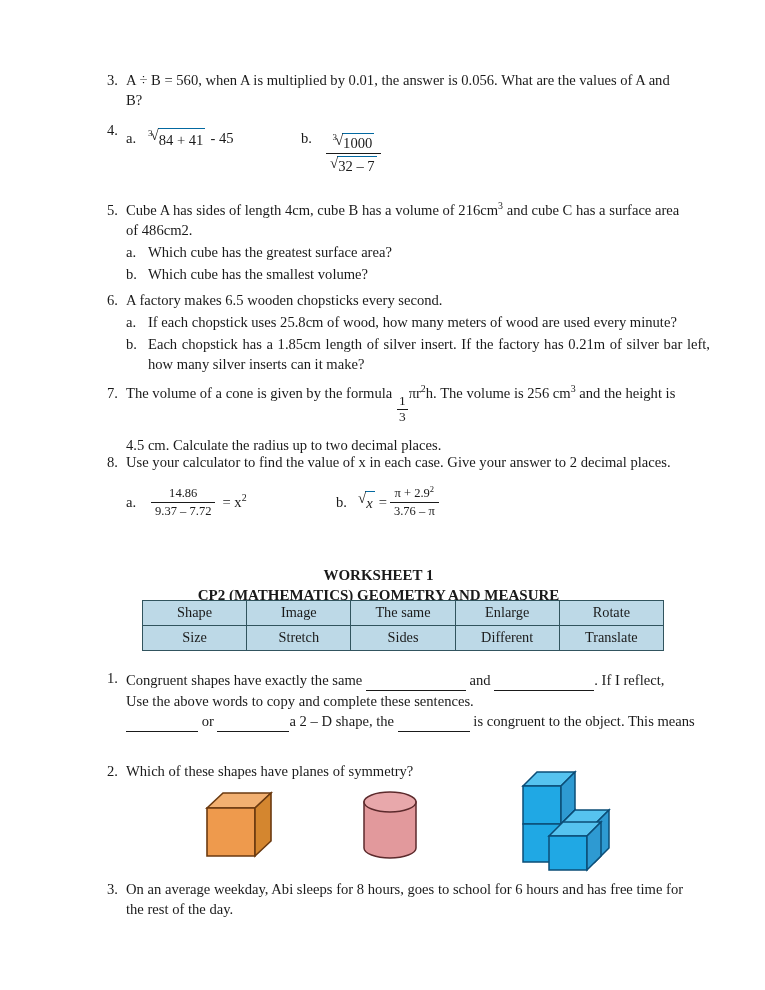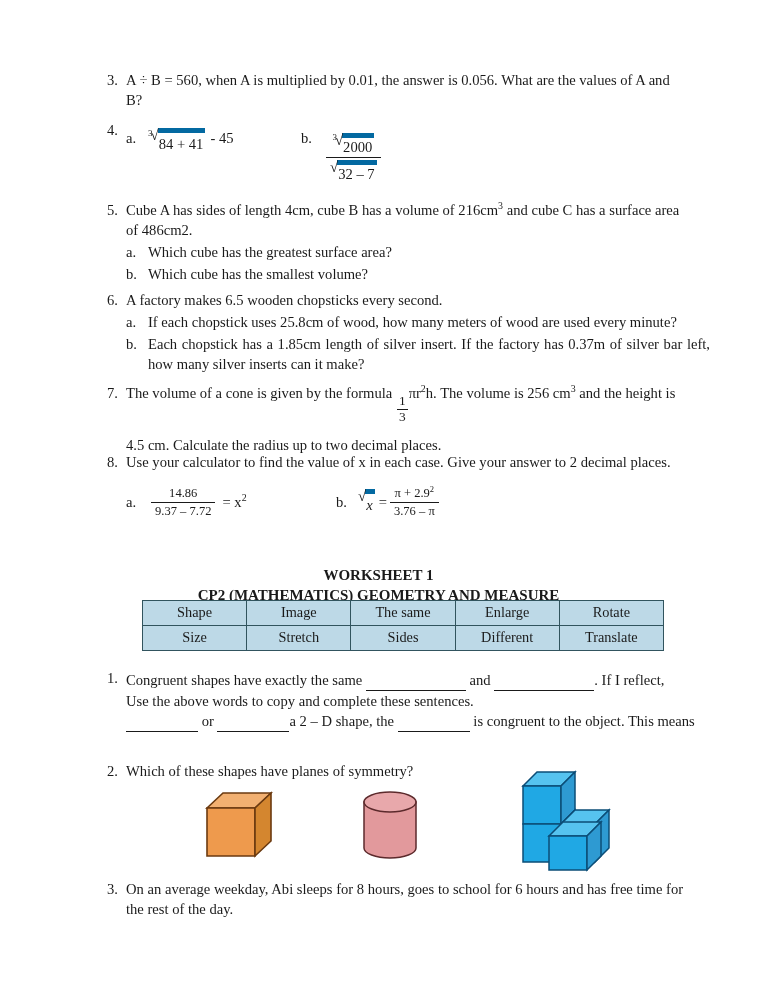--- a/index.html
+++ b/index.html
@@ -71,21 +71,21 @@
     margin-right: -2px;
     z-index: 2;
   }
   .radical .sign {
     font-size: 1.02em;
     line-height: 1;
     position: relative;
     top: 0.02em;
   }
   .radical .rad-body {
-    border-top: 5px solid #0369a1;
+    border-top: 1px solid #0369a1;
     padding: 1px 2px 0 1px;
     margin-left: -1px;
   }
 
   
   .frac {
     display: inline-flex;
     flex-direction: column;
     vertical-align: middle;
     text-align: center;
@@ -182,21 +182,21 @@
           <span style="margin-left:5px;">- 45</span>
         </div>
 
         <div style="display:flex; align-items:flex-start;">
           <span class="sub-lbl">b.</span>
           <span class="frac" style="top:0;">
             <span class="num">
               <span class="radical">
                 <span class="idx">3</span>
                   <span class="sign">√</span>
-                  <span class="rad-body">2000</span>
+                  <span class="rad-body">1000</span>
               </span>
             </span>
             <span class="den">
               <span class="radical">
                 <span class="sign">√</span>
                   <span class="rad-body">32 – 7</span>
               </span>
             </span>
           </span>
         </div>
@@ -225,21 +225,21 @@
   <div class="q" style="position:absolute; left:100px; top:290px; width:610px;">
     <div class="q-num">6.</div>
     <div class="q-body">
       <div>A factory makes 6.5 wooden chopsticks every second.</div>
       <div class="sub">
         <span class="sub-lbl">a.</span>
         <span class="sub-body">If each chopstick uses 25.8cm of wood, how many meters of wood are used every minute?</span>
       </div>
       <div class="sub">
         <span class="sub-lbl">b.</span>
-        <span class="sub-body" style="text-align:justify;">Each chopstick has a 1.85cm length of silver insert. If the factory has 0.37m of silver bar left, how many silver inserts can it make?</span>
+        <span class="sub-body" style="text-align:justify;">Each chopstick has a 1.85cm length of silver insert. If the factory has 0.21m of silver bar left, how many silver inserts can it make?</span>
       </div>
     </div>
   </div>
 
   <div class="q" style="position:absolute; left:100px; top:383px; width:610px;">
     <div class="q-num">7.</div>
     <div class="q-body">
       <div style="white-space:nowrap;">
         <span>The volume of a cone is given by the formula </span><span class="frac-inline">
             <span class="num">1</span>

